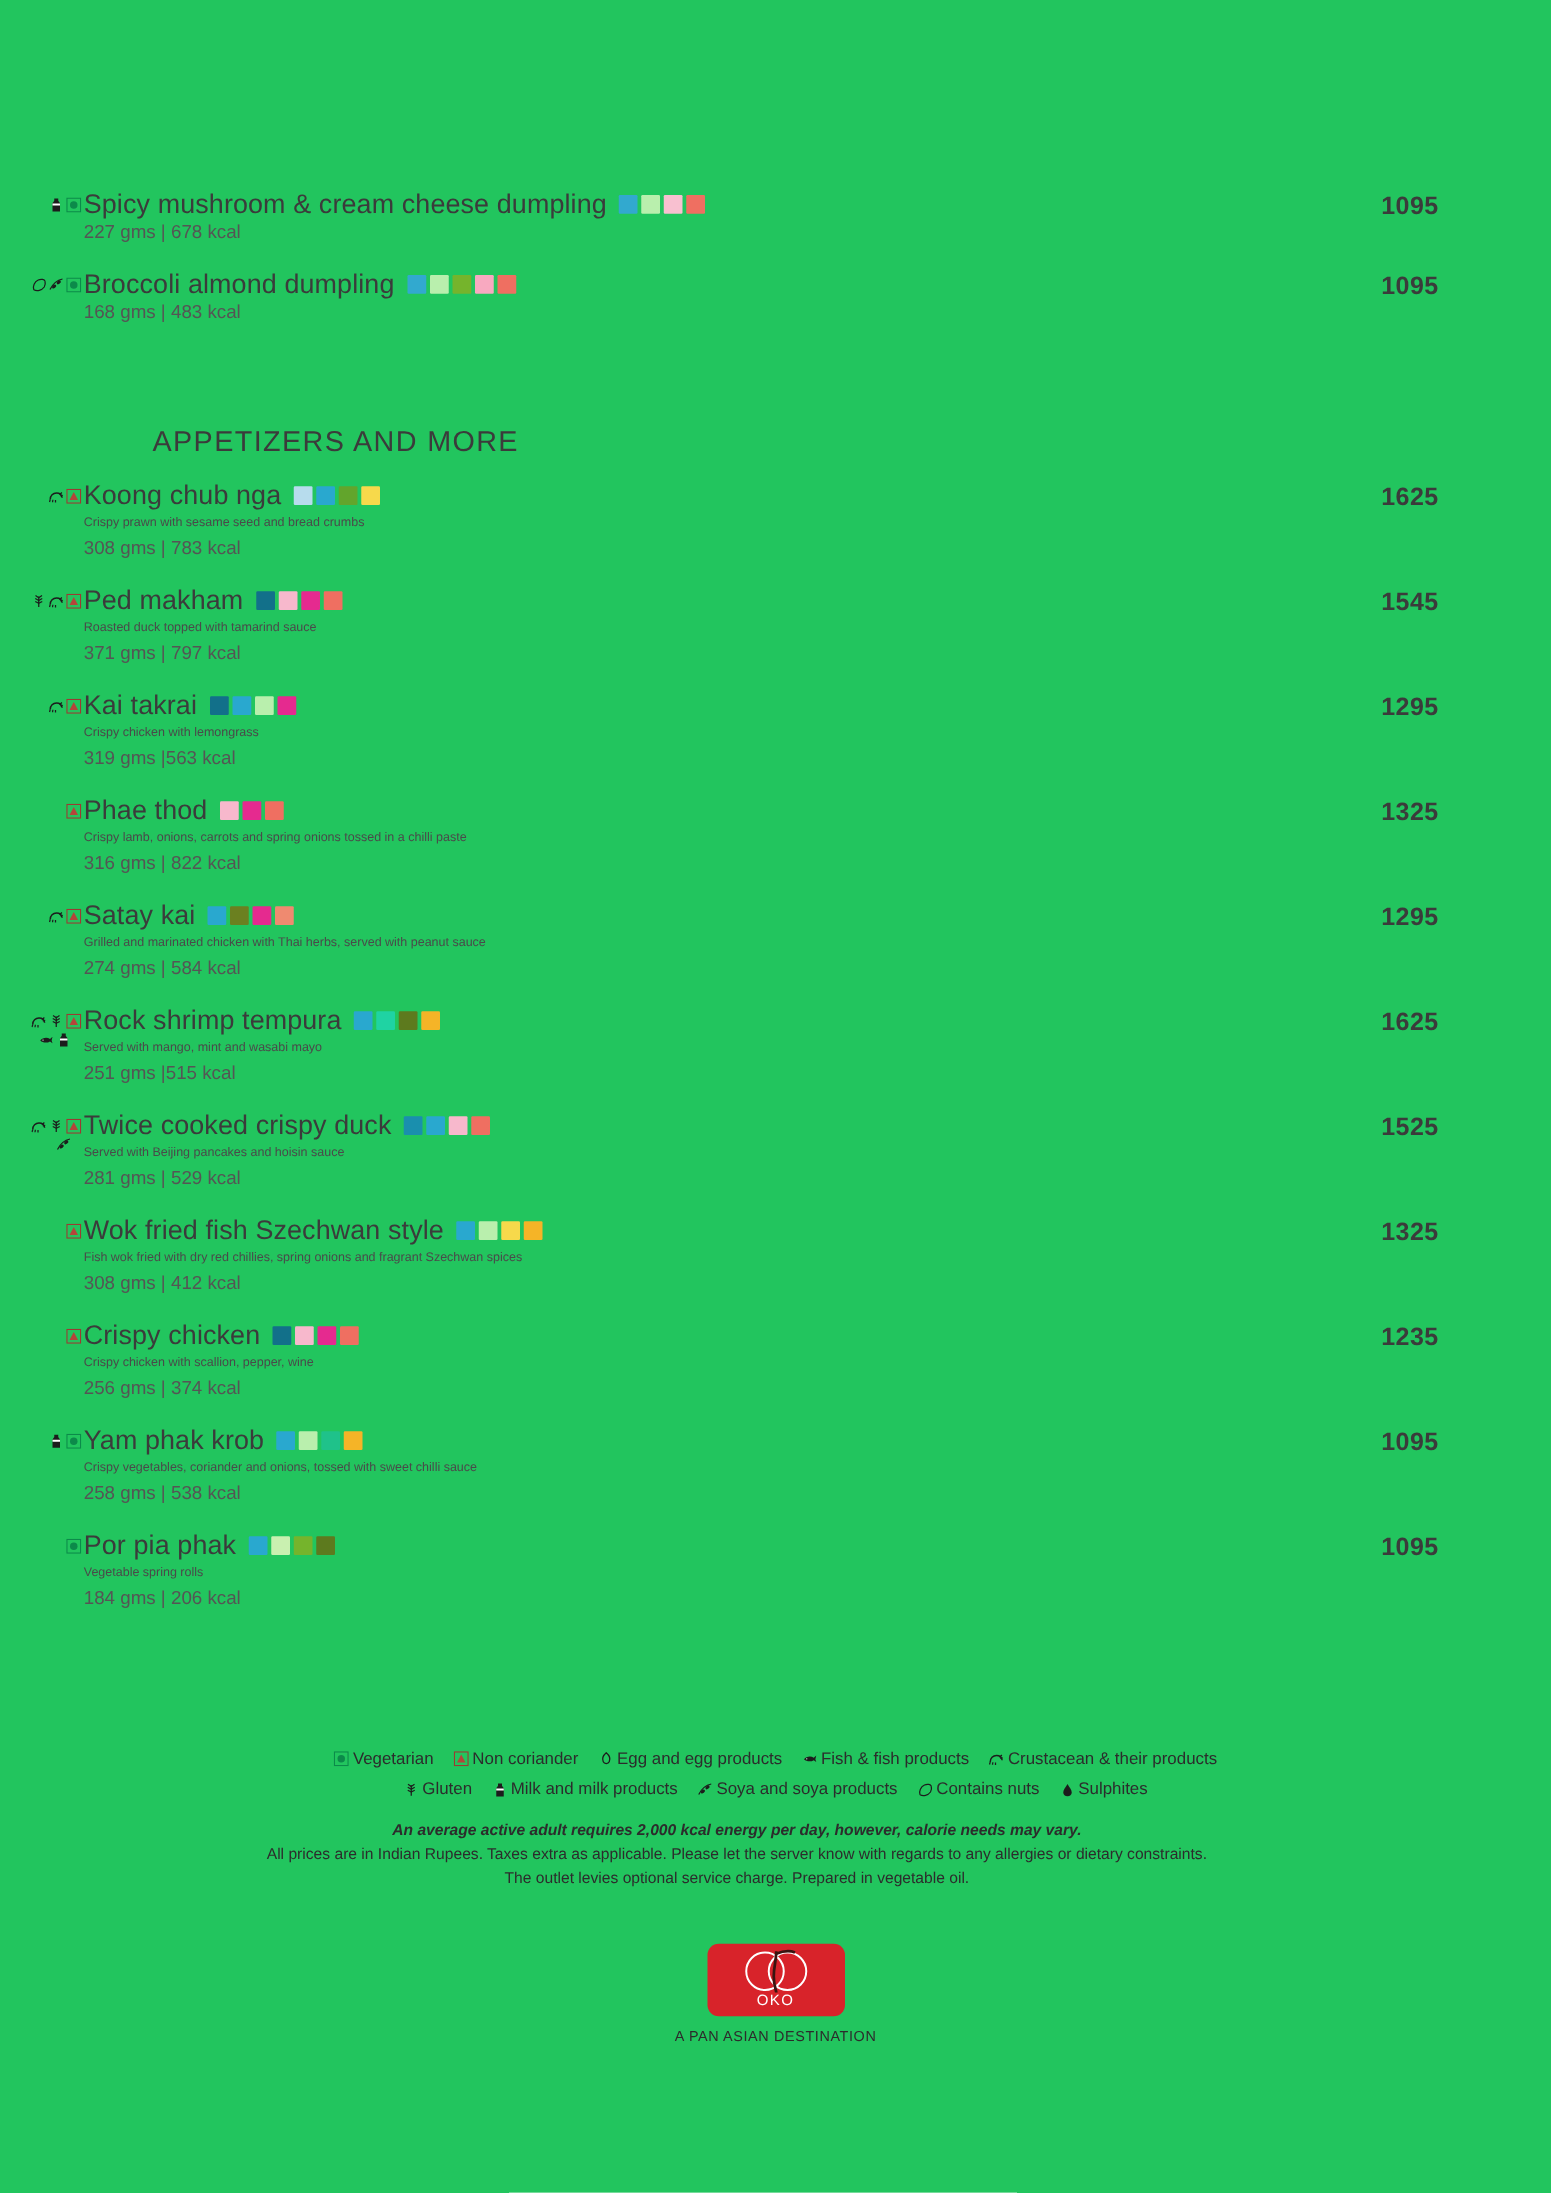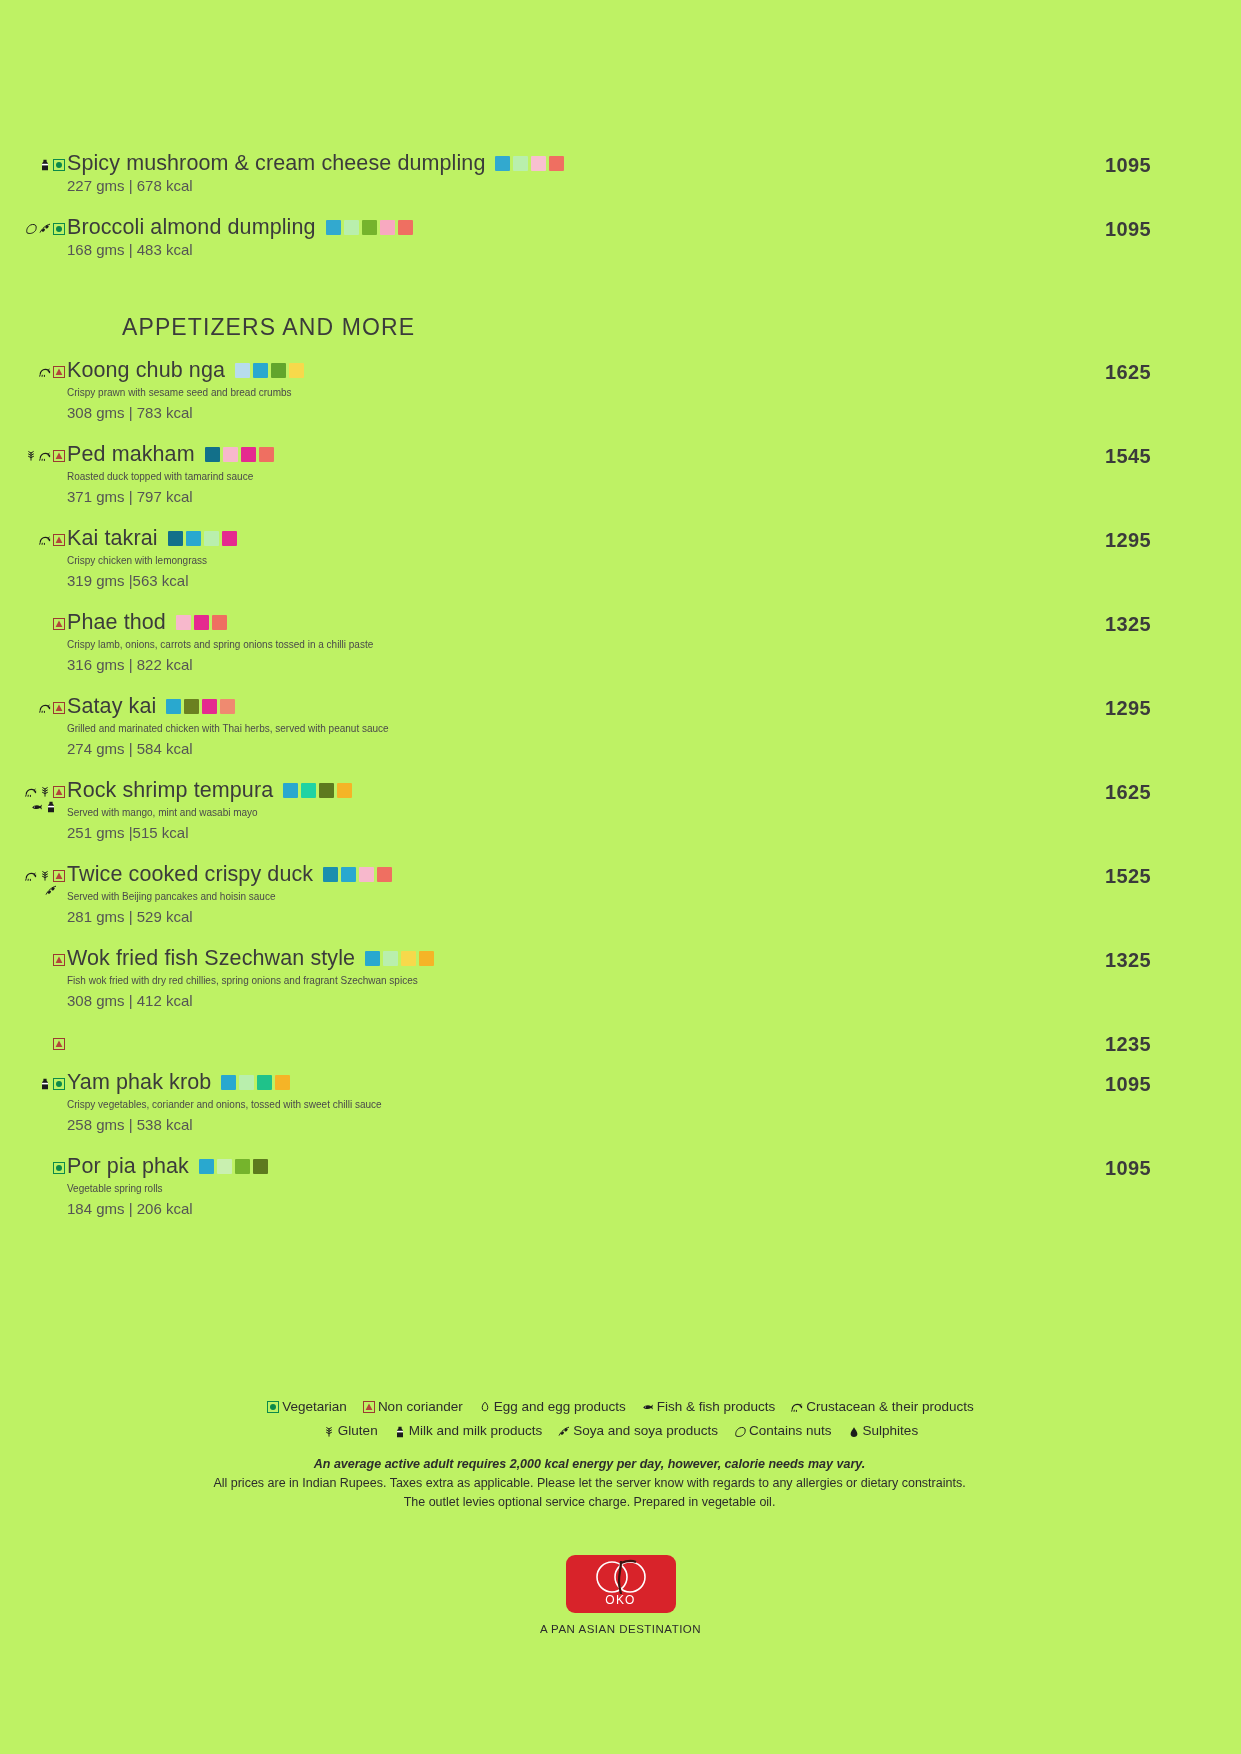--- a/index.html
+++ b/index.html
@@ -12,21 +12,21 @@
     height: 1754px;
     font-family: "Liberation Sans", sans-serif;
     color: #3a3a3a;
     position: relative;
     overflow: hidden;
   }
   .page {
     width: 1241px;
     height: 1754px;
     position: relative;
-    background: #bef264;
+    background: #22c55e;
     box-sizing: border-box;
   }
 
   
   .menu-body {
     position: absolute;
     left: 0;
     top: 150px;
     width: 1241px;
   }
@@ -115,21 +115,21 @@
     color: #3b3b3b;
     font-weight: 700;
     letter-spacing: .4px;
   }
 
   
   .section-header {
     font-size: 23px;
     letter-spacing: 1.1px;
     color: #3b3b3b;
-    margin: 54px 0 16px 122px;
+    margin: 80px 0 16px 122px;
     font-weight: 400;
   }
 
   
   .legend {
     position: absolute;
     left: 0;
     top: 1395px;
     width: 1241px;
     text-align: center;
@@ -494,20 +494,33 @@
             <div class="meta">308 gms  |  412 kcal</div>
           </div>
           <div class="price">1325</div>
         </div>
         <div class="item">
           <div class="icon-col">
             <span class="icon-row"><span class="allergen"><svg width="12" height="12" viewBox="0 0 12 12">
                   <rect x="0.5" y="0.5" width="11" height="11" fill="none" stroke="#9b3b32" stroke-width="1"></rect>
                   <path d="M6 2.6 L9.4 9 L2.6 9 Z" fill="#b4453a"></path>
                 </svg></span></span>
+          </div>
+          <div class="body-col">
+            <div class="title-line">
+              <span class="dish-name">Crispy chicken</span>
+              <span class="swatches">
+                <span class="sw" style="background: rgb(18, 112, 138);"></span>
+                <span class="sw" style="background: rgb(247, 184, 204);"></span>
+                <span class="sw" style="background: rgb(229, 42, 143);"></span>
+                <span class="sw" style="background: rgb(239, 111, 97);"></span>
+              </span>
+            </div>
+            <div class="desc">Crispy chicken with scallion, pepper, wine</div>
+            <div class="meta">256 gms  |  374 kcal</div>
           </div>
           <div class="price">1235</div>
         </div>
         <div class="item">
           <div class="icon-col">
             <span class="icon-row"><span class="allergen"><svg width="12" height="12" viewBox="0 0 12 12">
                   <path d="M4.4 0.8 L7.6 0.8 L7.6 2.6 L9 4.6 L9 11.2 L3 11.2 L3 4.6 L4.4 2.6 Z" fill="#1c1c1c"></path>
                   <rect x="3" y="4.8" width="6" height="1.6" fill="#ffffff"></rect>
                 </svg></span><span class="allergen"><svg width="12" height="12" viewBox="0 0 12 12">
                   <rect x="0.5" y="0.5" width="11" height="11" fill="none" stroke="#0c8a4a" stroke-width="1"></rect>

